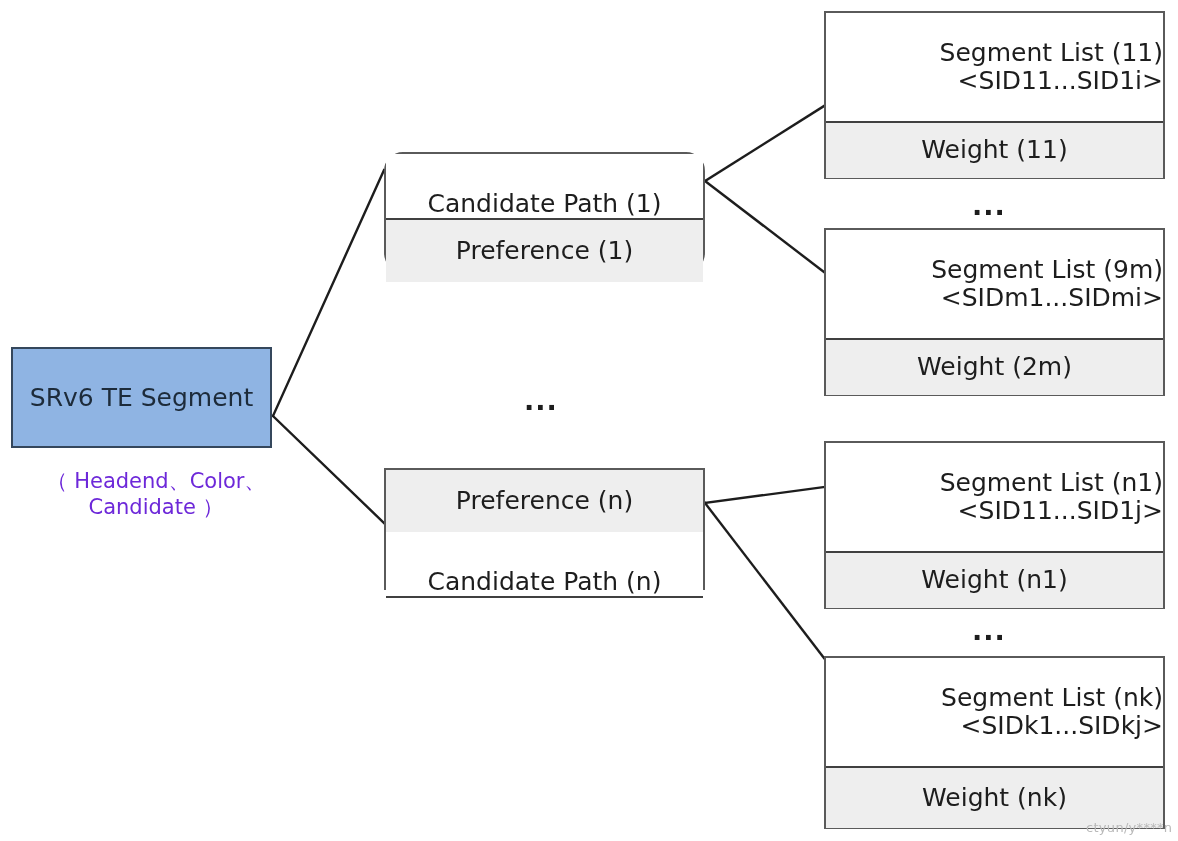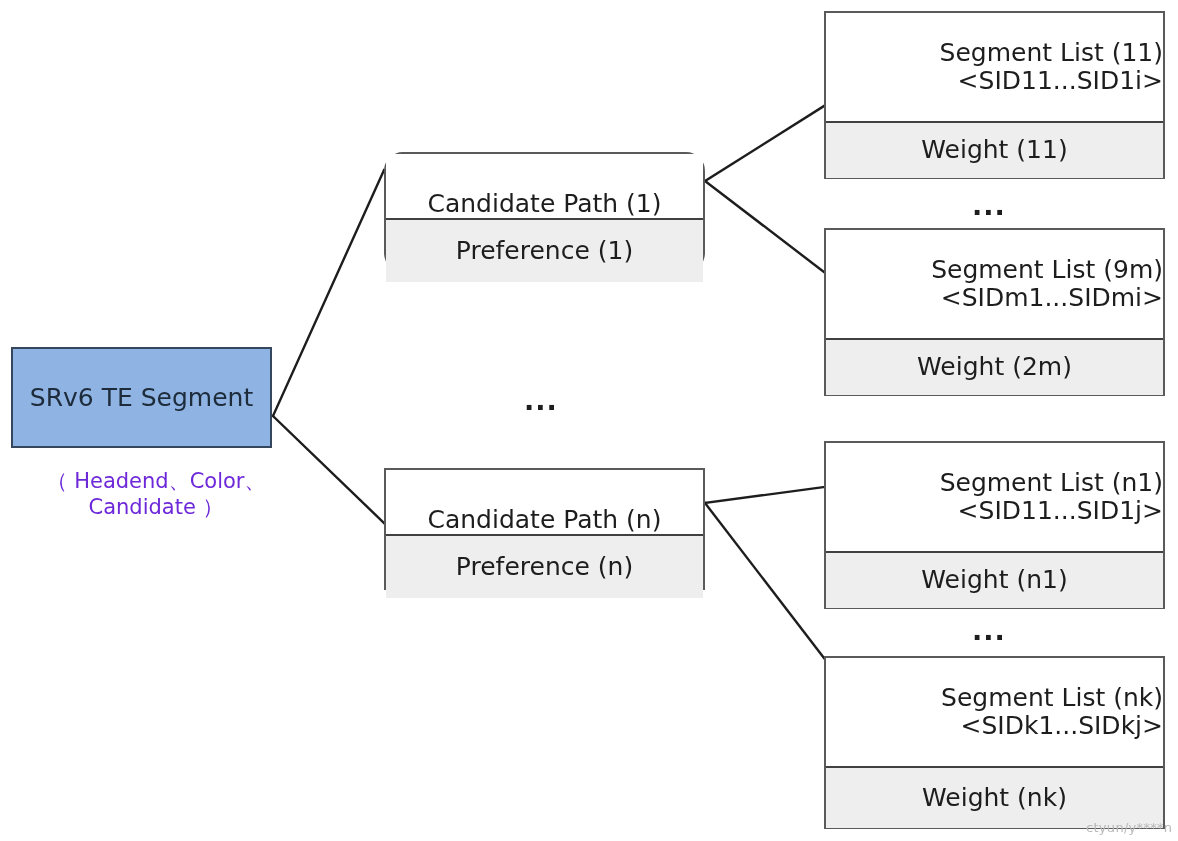--- a/index.html
+++ b/index.html
@@ -176,22 +176,22 @@
     <span class="ln">（ Headend、Color、</span><br>
     <span class="ln">Candidate ）</span>
   </div>
 
   <div class="node cp" id="cp-1">
     <div class="row head">Candidate Path (1)</div>
     <div class="row sub">Preference (1)</div>
   </div>
 
   <div class="node cp" id="cp-n">
+    <div class="row sub">Preference (n)</div>
     <div class="row head">Candidate Path (n)</div>
-    <div class="row sub">Preference (n)</div>
   </div>
 
   <div class="node sl" id="sl-11">
     <div class="row head">
       <span class="ln">Segment List (11)</span>
       <span class="ln">&lt;SID11...SID1i&gt;</span>
     </div>
     <div class="row sub">Weight (11)</div>
   </div>
 

